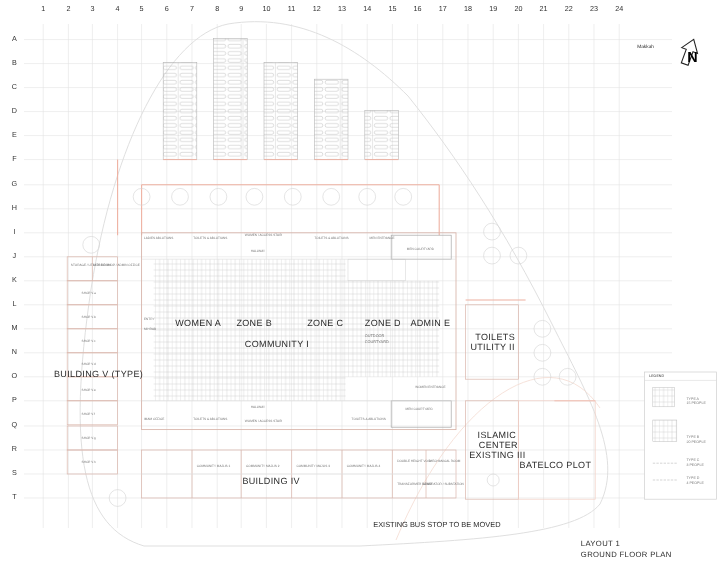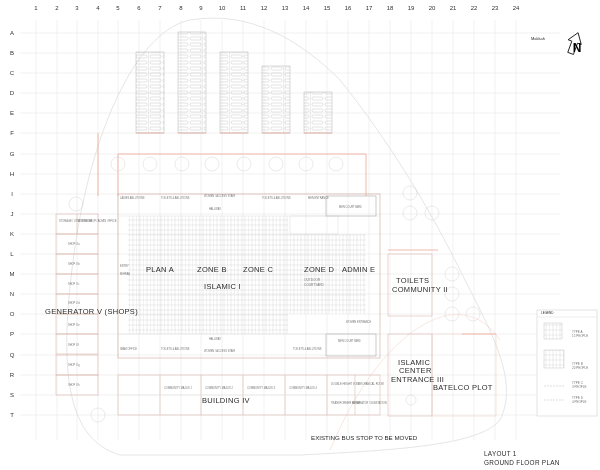--- a/index.html
+++ b/index.html
@@ -224,37 +224,37 @@
   <span class="row-h" style="left:12px;top:314px">O</span>
   <span class="row-h" style="left:12px;top:334px">P</span>
   <span class="row-h" style="left:12px;top:355px">Q</span>
   <span class="row-h" style="left:12px;top:375px">R</span>
   <span class="row-h" style="left:12px;top:395px">S</span>
   <span class="row-h" style="left:12px;top:415px">T</span>
 </div>
 
 <span class="lbl" style="left:531px;top:36px;font-size:4px">Makkah</span>
 
-<span class="lbl big" style="left:146px;top:265px">PLAN  A</span>
+<span class="lbl big" style="left:146px;top:265px">WOMEN  A</span>
 <span class="lbl big" style="left:197px;top:265px">ZONE  B</span>
-<span class="lbl big" style="left:243px;top:265px">ZONE  C</span>
+<span class="lbl big" style="left:256px;top:265px">ZONE  C</span>
 <span class="lbl big" style="left:304px;top:265px">ZONE  D</span>
 <span class="lbl big" style="left:342px;top:265px">ADMIN  E</span>
-<span class="lbl big" style="left:204px;top:282px">ISLAMIC  I</span>
+<span class="lbl big" style="left:204px;top:282px">COMMUNITY  I</span>
 <span class="lbl tiny" style="left:304px;top:278px;font-size:3.2px">OUTDOOR</span>
 <span class="lbl tiny" style="left:304px;top:283px;font-size:3.2px">COURTYARD</span>
 
 <span class="lbl big" style="left:396px;top:276px">TOILETS</span>
-<span class="lbl big" style="left:392px;top:285px">COMMUNITY  II</span>
+<span class="lbl big" style="left:392px;top:285px">UTILITY  II</span>
 <span class="lbl big" style="left:398px;top:358px">ISLAMIC</span>
 <span class="lbl big" style="left:399px;top:366px">CENTER</span>
-<span class="lbl big" style="left:391px;top:375px">ENTRANCE  III</span>
+<span class="lbl big" style="left:391px;top:375px">EXISTING  III</span>
 <span class="lbl big" style="left:433px;top:383px">BATELCO  PLOT</span>
 <span class="lbl big" style="left:202px;top:396px">BUILDING  IV</span>
-<span class="lbl big" style="left:45px;top:307px">GENERATOR  V (SHOPS)</span>
+<span class="lbl big" style="left:45px;top:307px">BUILDING  V (TYPE)</span>
 <span class="lbl med" style="left:311px;top:434px">EXISTING  BUS  STOP  TO  BE  MOVED</span>
 
 <span class="lbl tiny" style="left:59px;top:220px">STORAGE / UTILITY ROOM</span>
 <span class="lbl tiny" style="left:78px;top:220px">MOBILE SHOP / ADMIN OFFICE</span>
 <span class="lbl tiny" style="left:68px;top:243px">SHOP V.a</span>
 <span class="lbl tiny" style="left:68px;top:263px">SHOP V.b</span>
 <span class="lbl tiny" style="left:68px;top:283px">SHOP V.c</span>
 <span class="lbl tiny" style="left:68px;top:302px">SHOP V.d</span>
 <span class="lbl tiny" style="left:68px;top:324px">SHOP V.e</span>
 <span class="lbl tiny" style="left:68px;top:344px">SHOP V.f</span>

